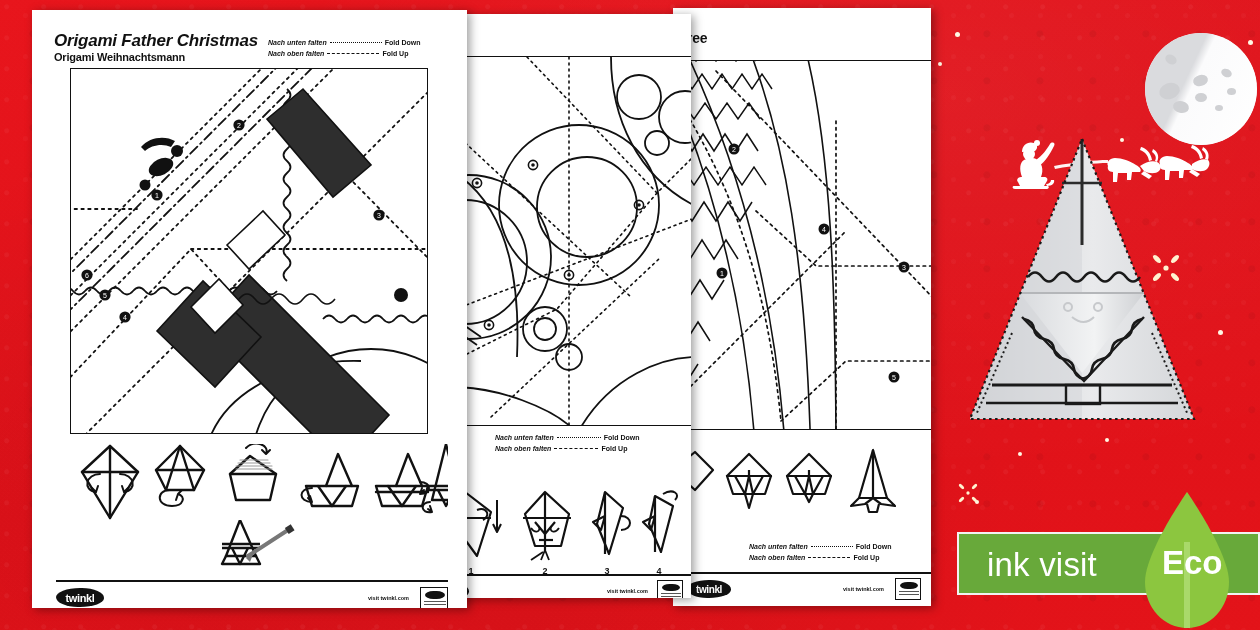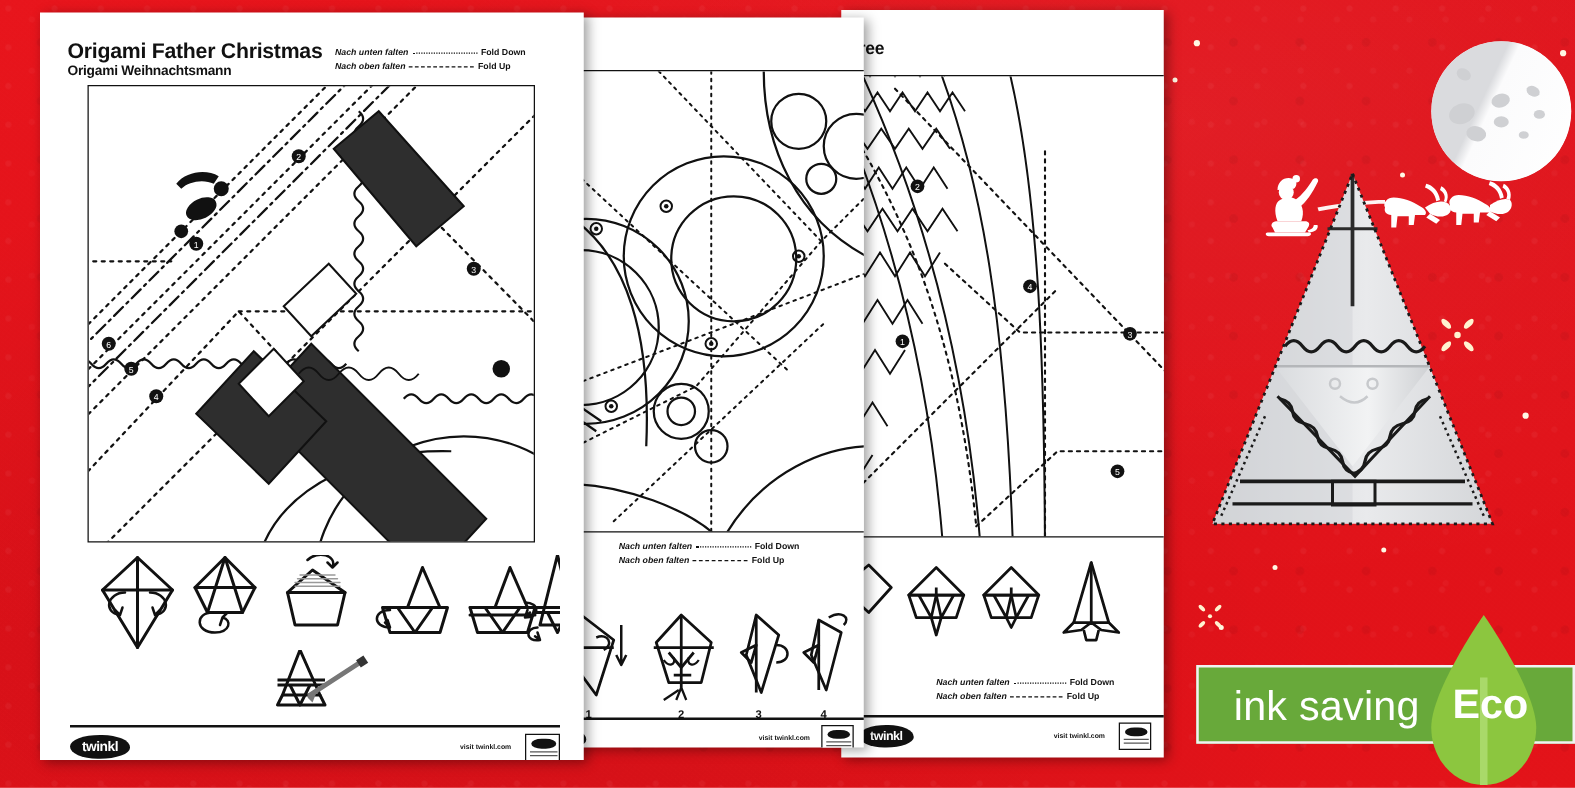--- a/index.html
+++ b/index.html
@@ -401,21 +401,21 @@
       <div style="position:absolute;left:4px;top:3px;width:18px;height:7px;background:#111;border-radius:50%/60%;"></div>
       <div style="position:absolute;left:3px;top:12px;width:20px;height:1px;background:#555;"></div>
       <div style="position:absolute;left:3px;top:15px;width:20px;height:1px;background:#555;"></div>
     </div>
   </div>
 </div>
 
 <div class="sheet" style="left:32px;top:10px;width:435px;height:598px;">
   <div class="sheet-inner">
 
-    <div class="sheet-title" style="left:22px;top:21px;font-size:17px;">Origami Father Christmas</div>
+    <div class="sheet-title" style="left:22px;top:21px;font-size:17px;font-style:italic;">Origami Father Christmas</div>
     <div class="sheet-sub" style="left:22px;top:41px;font-size:11px;">Origami Weihnachtsmann</div>
 
     <div class="legend" style="left:236px;top:27px;">
       <div class="legend-row">
         <span class="legend-de">Nach unten falten</span>
         <span class="ld-dotted" style="width:52px;margin:0 3px;"></span>
         <span class="legend-en">Fold Down</span>
       </div>
       <div class="legend-row">
         <span class="legend-de">Nach oben falten</span>
@@ -622,19 +622,19 @@
   <rect x="104" y="252" width="34" height="19" fill="none" stroke="#1a1a1a" stroke-width="2.4"></rect>
 
   <path d="M120 6 L232 286 L8 286 Z" fill="none" stroke="#1a1a1a" stroke-width="2.2" stroke-dasharray="2.5 3.5"></path>
 
   <path d="M50 200 L14 282" stroke="#1a1a1a" stroke-width="2" stroke-dasharray="2 3" fill="none"></path>
   <path d="M190 200 L226 282" stroke="#1a1a1a" stroke-width="2" stroke-dasharray="2 3" fill="none"></path>
 </svg>
 
 <div id="eco">
   <div class="bar"></div>
-  <div class="barlabel">ink saving</div>
+  <div class="barlabel">ink visit</div>
   <svg class="leaf" viewBox="0 0 96 140">
     <path d="M48 2 C48 2 90 62 90 92 C90 118 71 138 48 138 C25 138 6 118 6 92 C6 62 48 2 48 2 Z" fill="#8cc63f"></path>
     <rect x="45" y="52" width="6" height="86" fill="#a9d96a"></rect>
   </svg>
   <div class="ecolabel">Eco</div>
 </div>
 
 </body></html>

